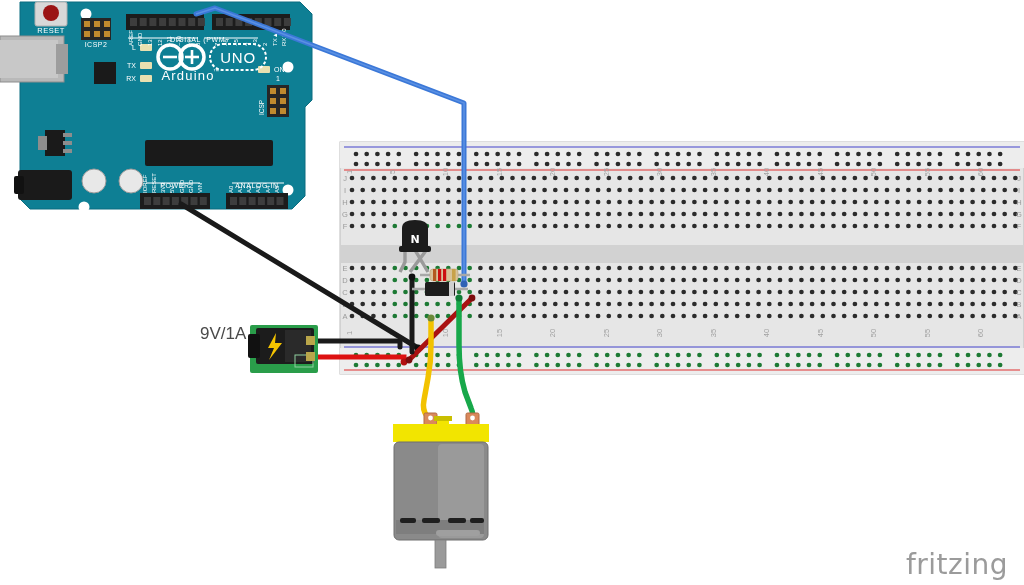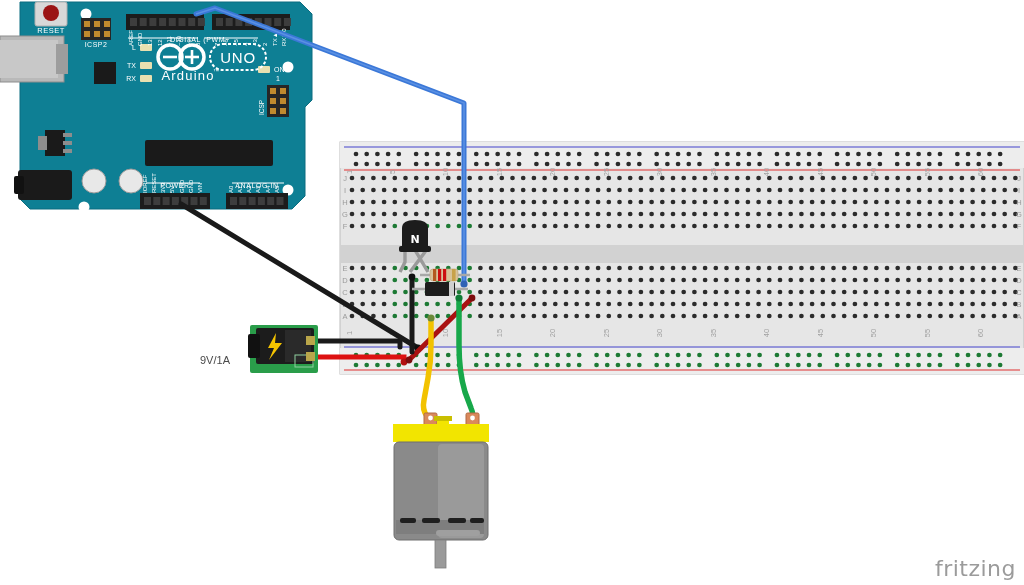--- a/index.html
+++ b/index.html
@@ -3,22 +3,22 @@
 <meta charset="utf-8">
 <title>Fritzing Breadboard View</title>
 <style>
   html,body{margin:0;padding:0;background:#ffffff;}
   body{width:1024px;height:585px;position:relative;overflow:hidden;
        font-family:"Liberation Sans", sans-serif;}
   .stage{position:absolute;left:0;top:0;width:1024px;height:585px;}
   svg.layer{position:absolute;left:0;top:0;width:1024px;height:585px;overflow:visible;}
   .lbl{position:absolute;color:#555555;font-size:11px;font-family:"Liberation Sans",sans-serif;
        white-space:nowrap;}
-  #psu-label{left:200px;top:354px;font-size:11px;color:#4a4a4a;}
-  #watermark{right:8px;bottom:4px;color:#9b9b9b;font-size:22px;letter-spacing:.5px;
+  #psu-label{left:200px;top:324px;font-size:17px;color:#4a4a4a;}
+  #watermark{right:16px;bottom:4px;color:#9b9b9b;font-size:28px;letter-spacing:.5px;
              font-family:"DejaVu Sans",sans-serif;}
 </style>
 </head>
 <body>
 
 <div class="stage">
 
   <svg class="layer">
     <defs>
       <g id="holeTop">

